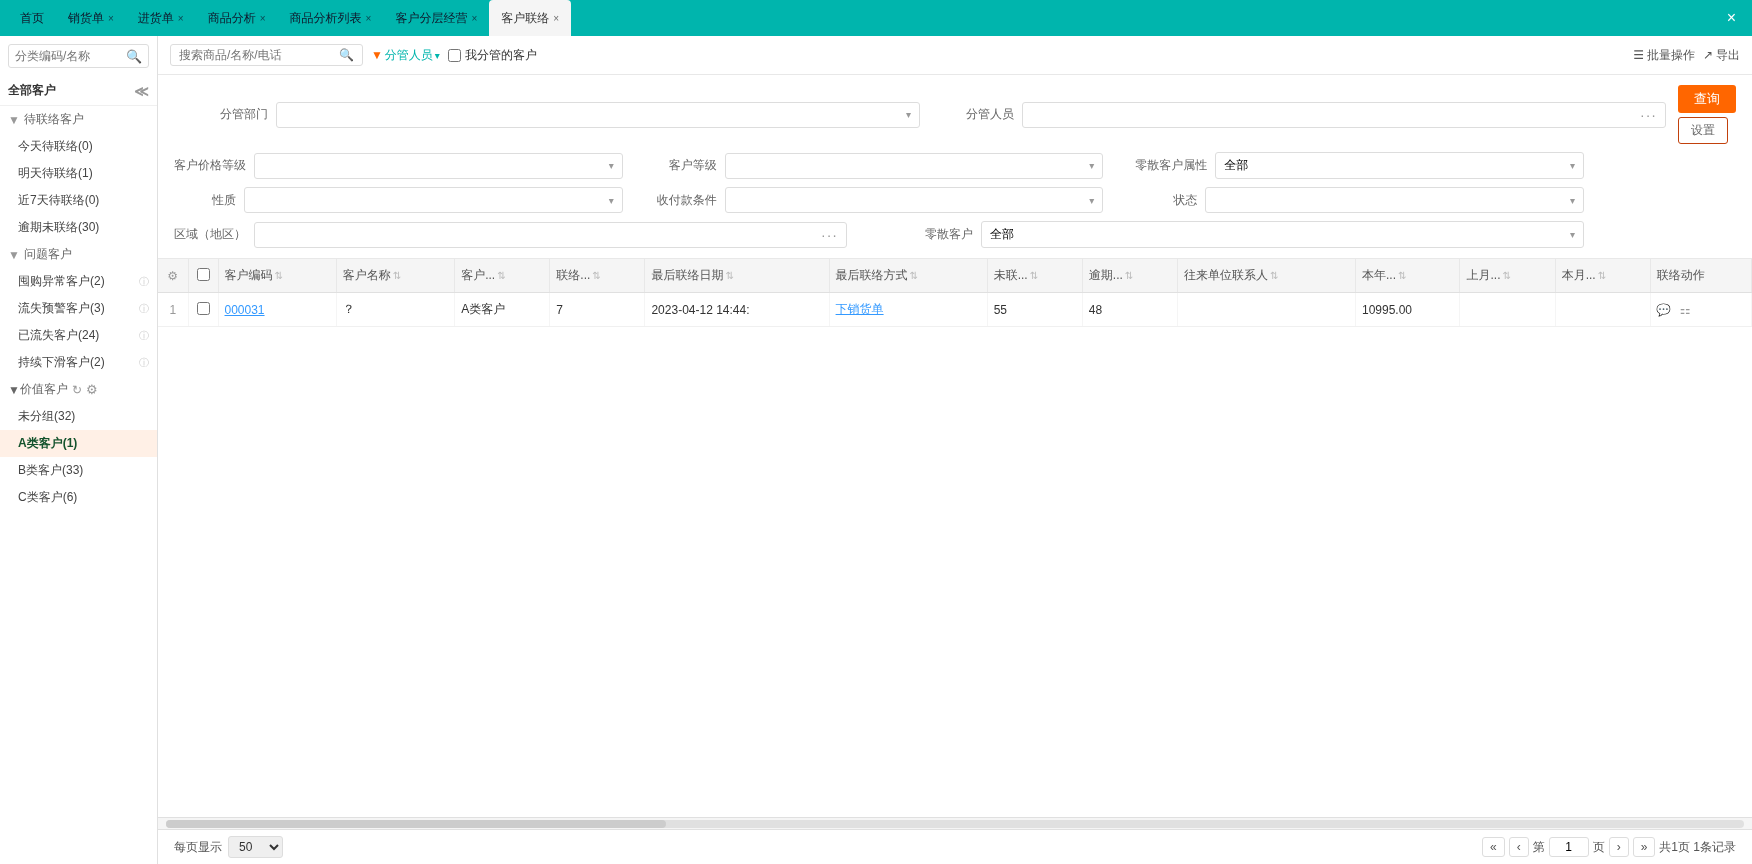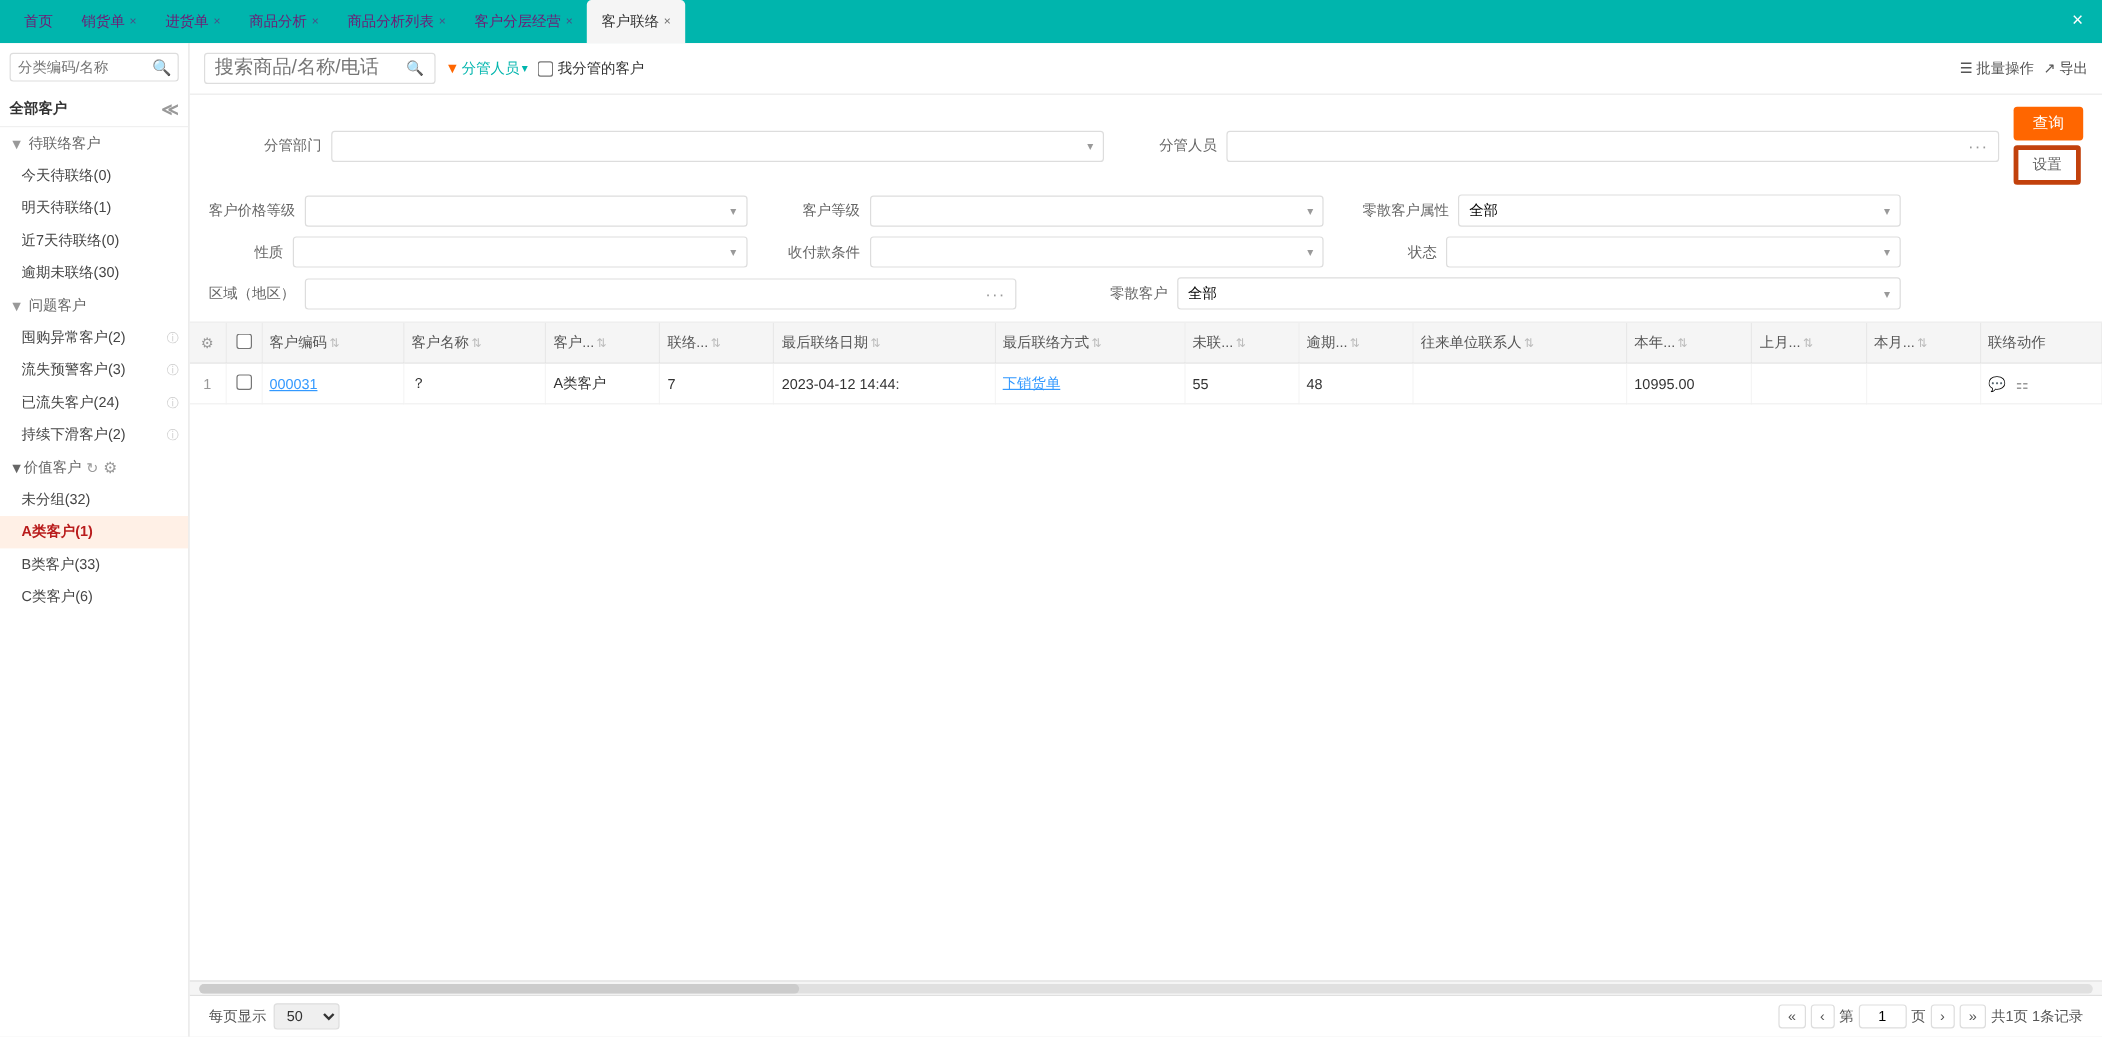--- a/index.html
+++ b/index.html
@@ -6,21 +6,21 @@
     body { background: #f0f0f0; overflow: hidden; width: 1752px; height: 864px; }
 
     
     .top-nav {
       display: flex; align-items: center;
       background: #00b5ad; height: 36px; padding: 0 8px;
       color: white;
     }
     .top-nav .nav-item {
       padding: 0 12px; height: 36px; display: flex; align-items: center;
-      cursor: pointer; color: #701a75; font-size: 13px; white-space: nowrap;
+      cursor: pointer; color: #0f172a; font-size: 13px; white-space: nowrap;
     }
     .top-nav .nav-item.active {
       background: #f5f5f5; color: #333; border-radius: 4px 4px 0 0;
     }
     .nav-close {
       margin-left: 4px; font-size: 10px; cursor: pointer;
       opacity: 0.7;
     }
     .nav-spacer { flex: 1; }
     .top-nav .close-btn {
@@ -60,21 +60,21 @@
     }
     .sidebar-section-title {
       display: flex; align-items: center;
       padding: 5px 8px; color: #666; cursor: pointer; font-size: 12px;
     }
     .sidebar-section-title .arrow { margin-right: 4px; color: #999; }
     .sidebar-item {
       padding: 5px 8px 5px 18px; cursor: pointer; color: #444;
       display: flex; align-items: center; justify-content: space-between;
     }
-    .sidebar-item.active { background: #fff0e6; color: #b91c1c; font-weight: bold; }
+    .sidebar-item.active { background: #fff0e6; color: #14532d; font-weight: bold; }
     .sidebar-item .info-icon { color: #ccc; font-size: 10px; margin-left: 4px; }
 
     .sidebar-value-header {
       display: flex; align-items: center;
       padding: 5px 8px; color: #666; cursor: pointer; font-size: 12px;
     }
 
     
     .content-area {
       flex: 1; display: flex; flex-direction: column; background: #f5f5f5;
@@ -85,21 +85,21 @@
     .filter-bar {
       background: white; padding: 8px 12px;
       display: flex; align-items: center; gap: 8px;
       border-bottom: 1px solid #e8e8e8;
     }
     .filter-search {
       display: flex; align-items: center; border: 1px solid #ddd;
       border-radius: 3px; padding: 3px 8px; background: white;
     }
     .filter-search input {
-      border: none; outline: none; font-size: 16px; width: 160px;
+      border: none; outline: none; font-size: 12px; width: 160px;
     }
     .filter-search .search-icon { color: #00b5ad; cursor: pointer; }
     .more-filters {
       display: flex; align-items: center; color: #00b5ad; cursor: pointer; gap: 2px;
     }
     .my-customers {
       display: flex; align-items: center; gap: 4px; cursor: pointer; color: #333;
     }
     .filter-spacer { flex: 1; }
     .batch-ops, .export-btn {
@@ -129,21 +129,21 @@
       display: flex; align-items: center; justify-content: space-between;
       cursor: pointer; background: white; min-height: 26px;
     }
     .filter-input .down-arrow { color: #999; font-size: 10px; }
     .filter-input .dots { color: #999; font-size: 14px; letter-spacing: 1px; }
     .query-btn {
       background: #ff6600; color: white; border: none; border-radius: 3px;
       padding: 5px 16px; cursor: pointer; font-size: 13px; white-space: nowrap;
     }
     .settings-btn {
-      background: white; color: #666; border: 4px solid #c2410c; border-radius: 3px;
+      background: white; color: #666; border: 1px solid #c2410c; border-radius: 3px;
       padding: 4px 12px; cursor: pointer; font-size: 12px; white-space: nowrap;
       display: block; margin-top: 4px;
     }
     .query-area {
       display: flex; flex-direction: column; align-items: flex-start;
       padding-left: 12px; justify-content: center;
     }
 
     
     .table-container {

